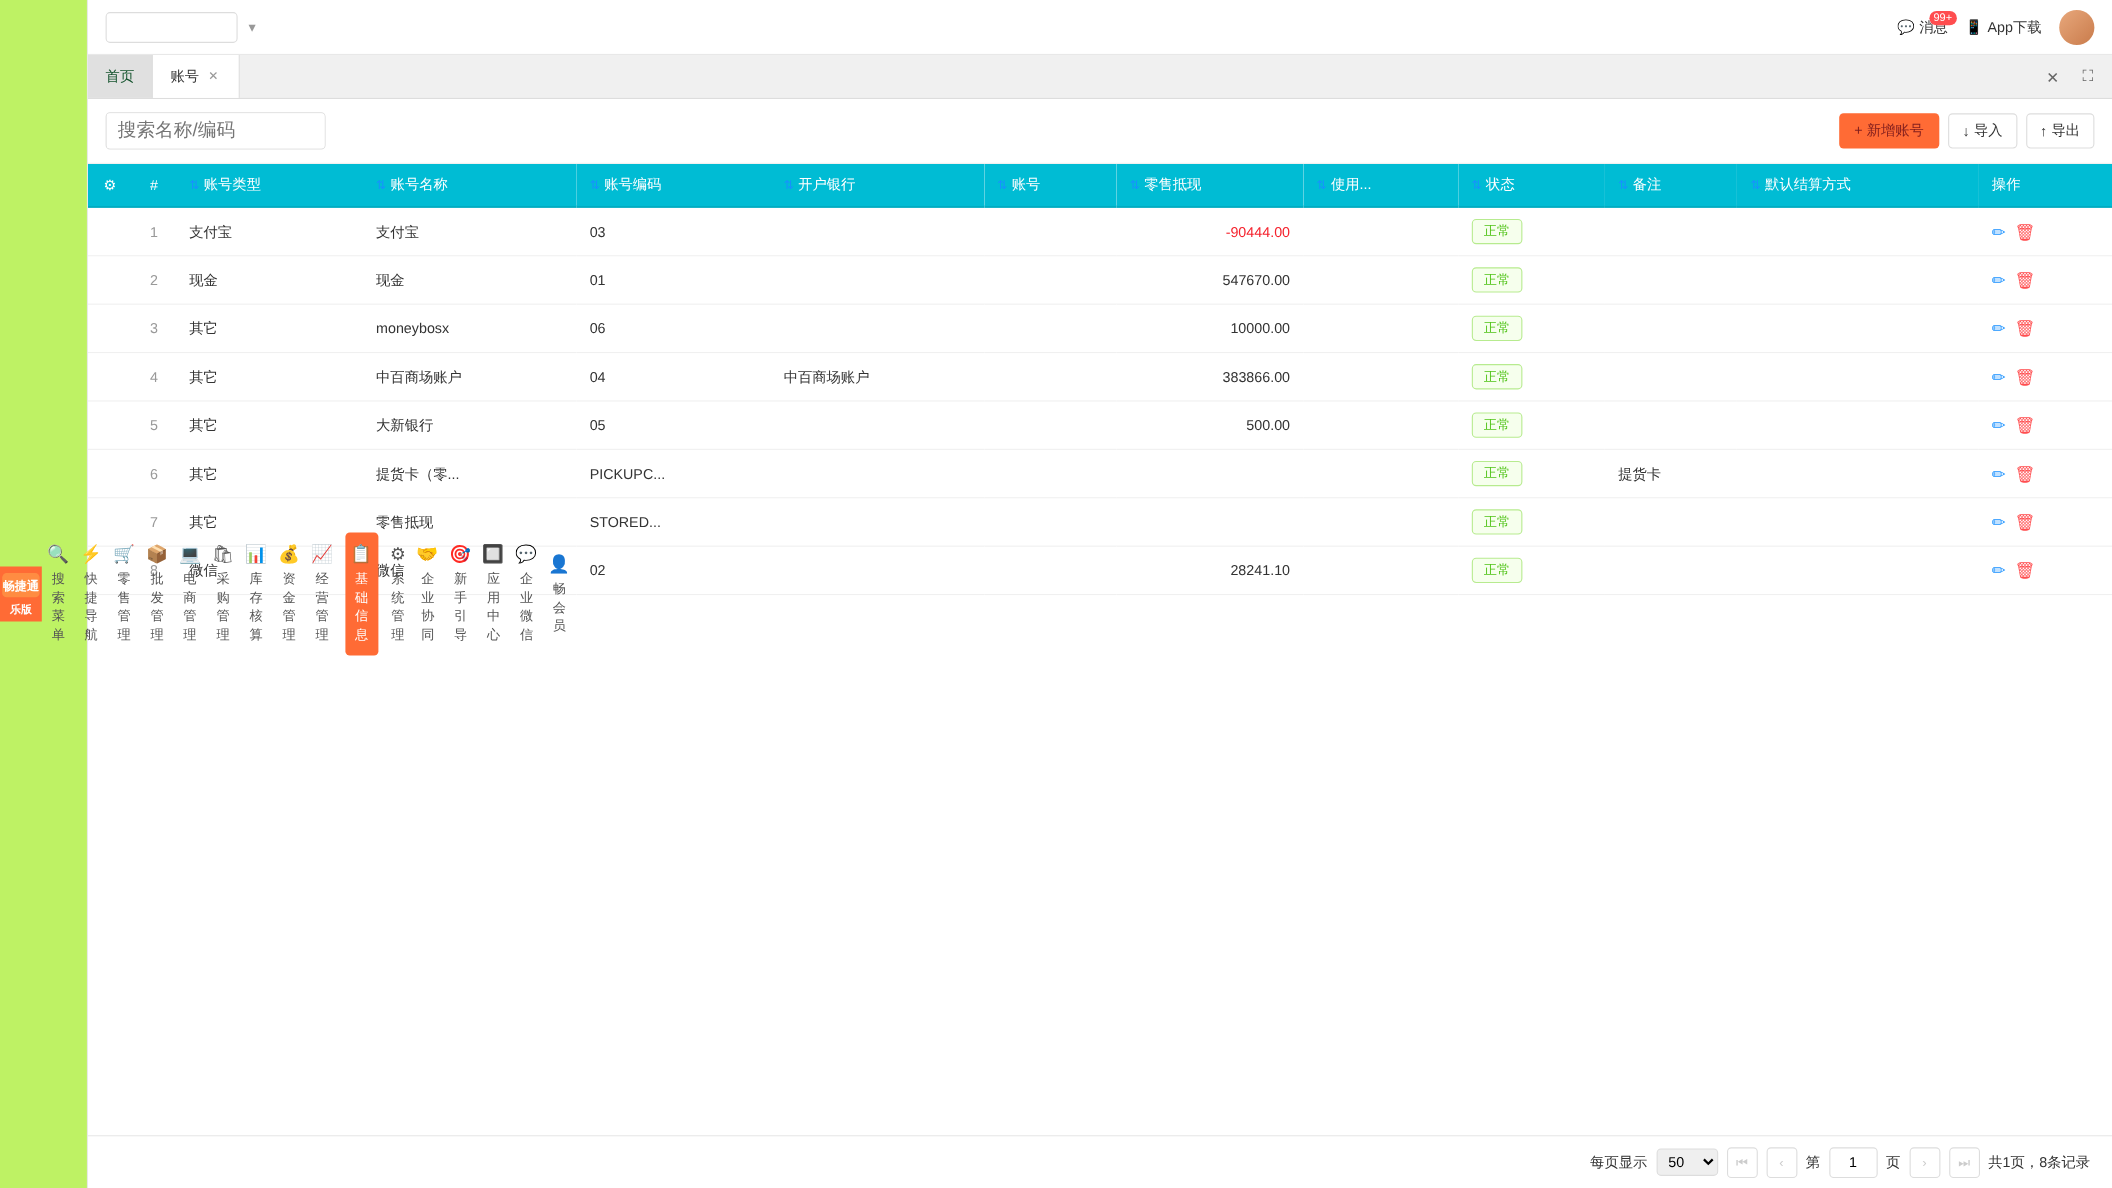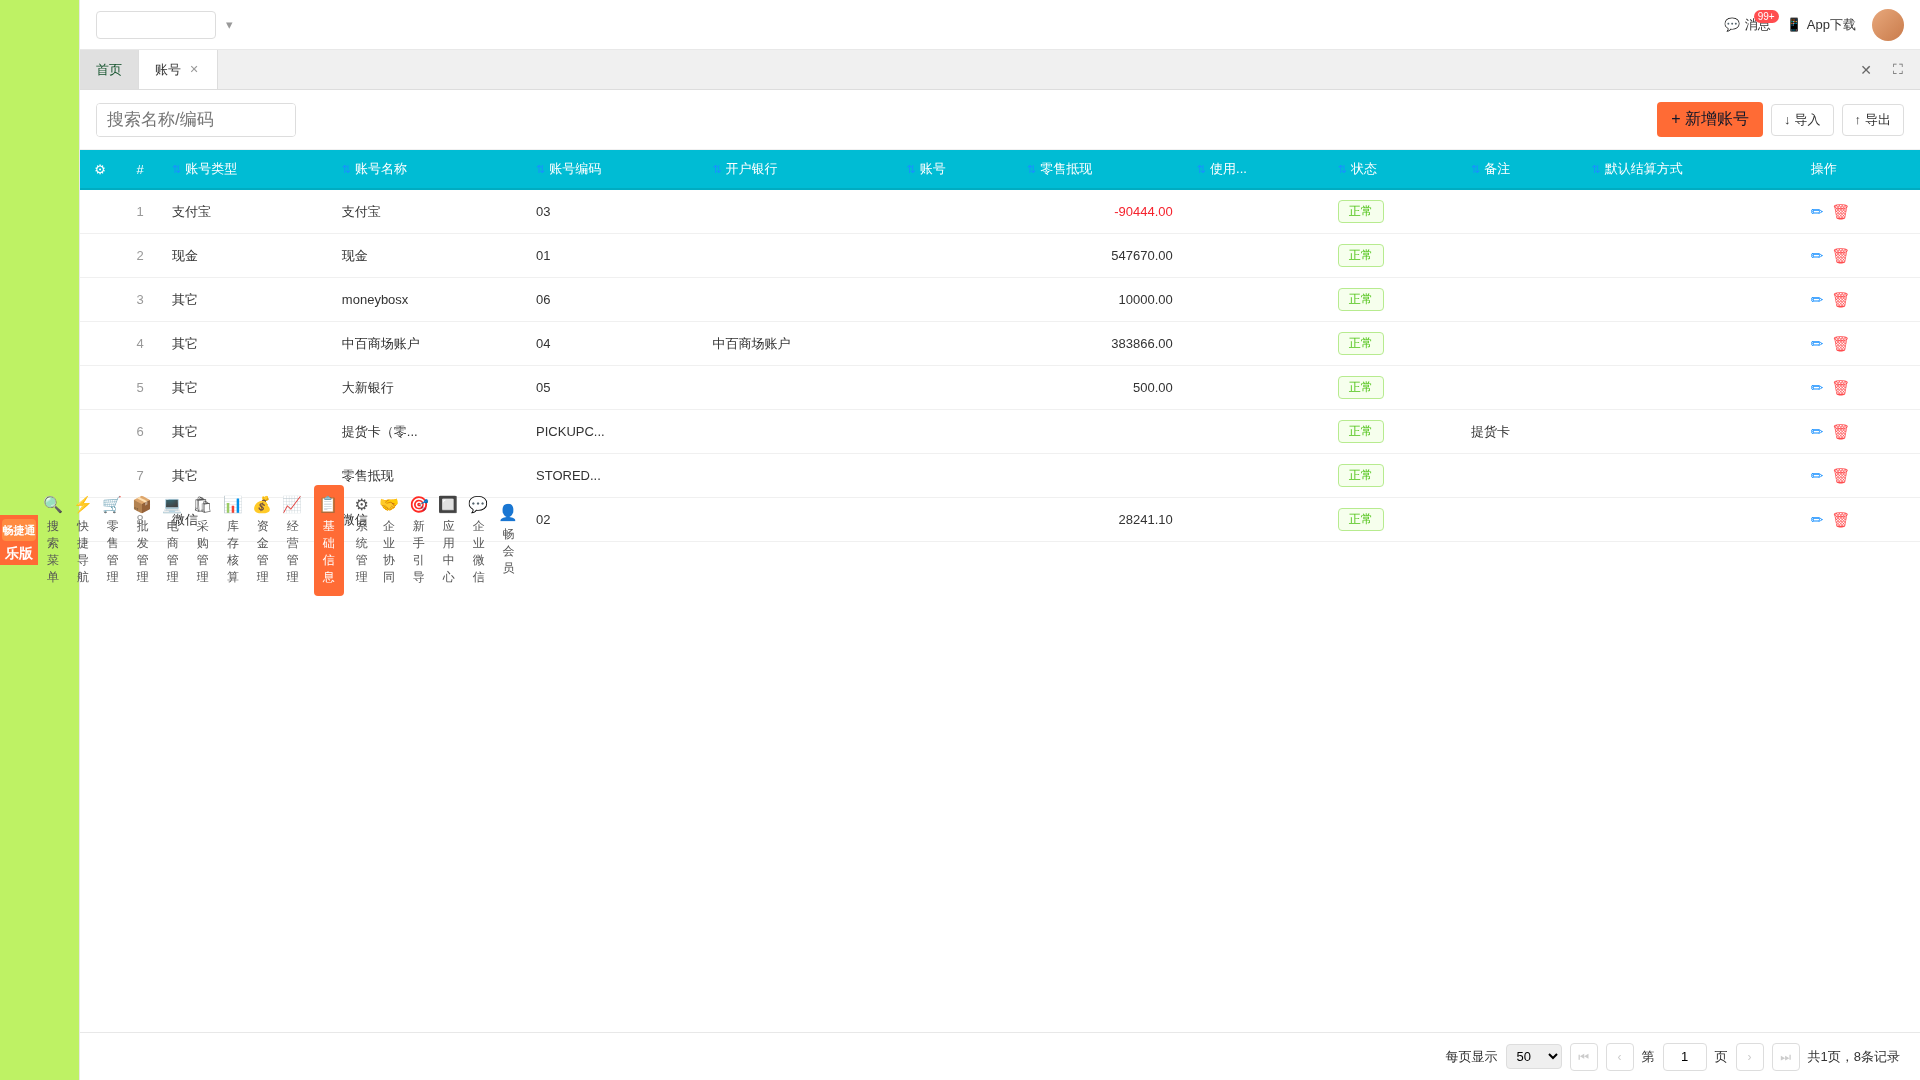--- a/index.html
+++ b/index.html
@@ -205,26 +205,26 @@
       cursor: pointer;
       color: #999;
     }
     .toolbar-right {
       display: flex;
       align-items: center;
       gap: 8px;
     }
     .btn-primary {
       background: #ff6b35;
-      color: #0f172a;
+      color: #7f1d1d;
       border: none;
       padding: 7px 14px;
       border-radius: 4px;
       cursor: pointer;
-      font-size: 16px;
+      font-size: 13px;
       display: flex;
       align-items: center;
       gap: 4px;
       margin-left: 12px;
     }
     .btn-default {
       background: #fff;
       color: #333;
       border: 1px solid #ddd;
       padding: 6px 12px;
@@ -339,21 +339,21 @@
   </style>
 </head>
 <body>
 
 <div class="sidebar">
   <div class="sidebar-logo">
     <svg width="38" height="26" viewBox="0 0 38 26">
       <rect x="2" y="2" width="34" height="22" rx="4" fill="#ff8c42"></rect>
       <text x="19" y="17" text-anchor="middle" fill="#fff" font-size="11" font-family="Arial">畅捷通</text>
     </svg>
-    <span style="font-size:14px; color:#fff; margin-top:2px;">乐版</span>
+    <span style="font-size:10px; color:#fff; margin-top:2px;">乐版</span>
   </div>
 
   <div class="sidebar-item">
     <span class="icon">🔍</span>
     <span>搜索菜单</span>
   </div>
   <div class="sidebar-item">
     <span class="icon">⚡</span>
     <span>快捷导航</span>
   </div>

